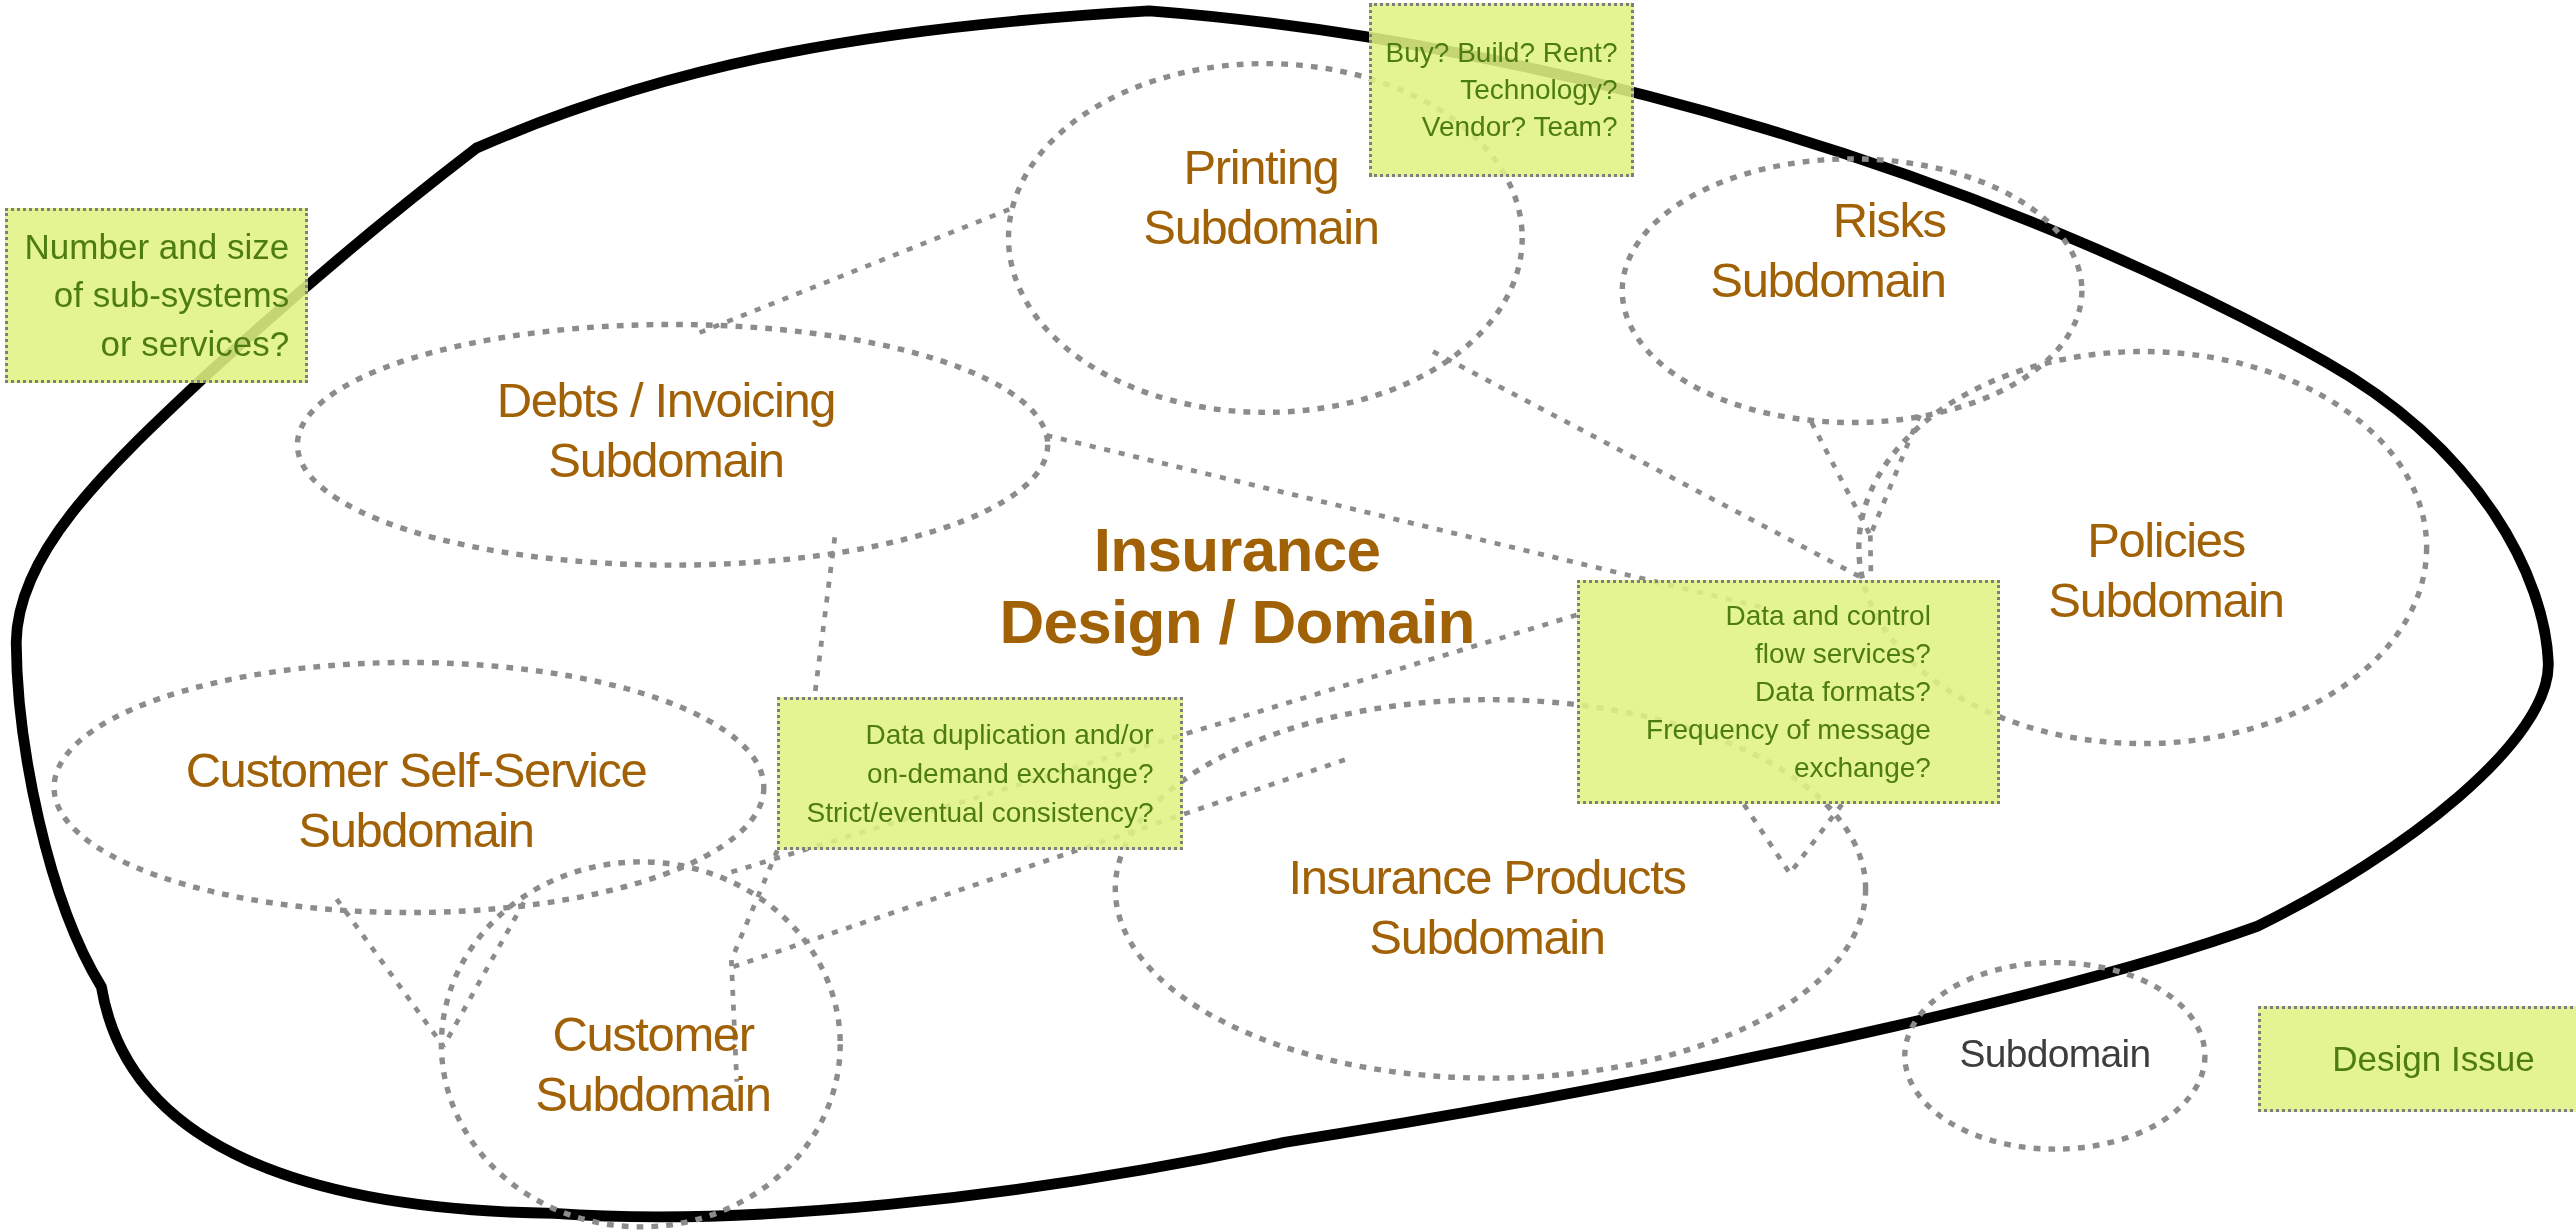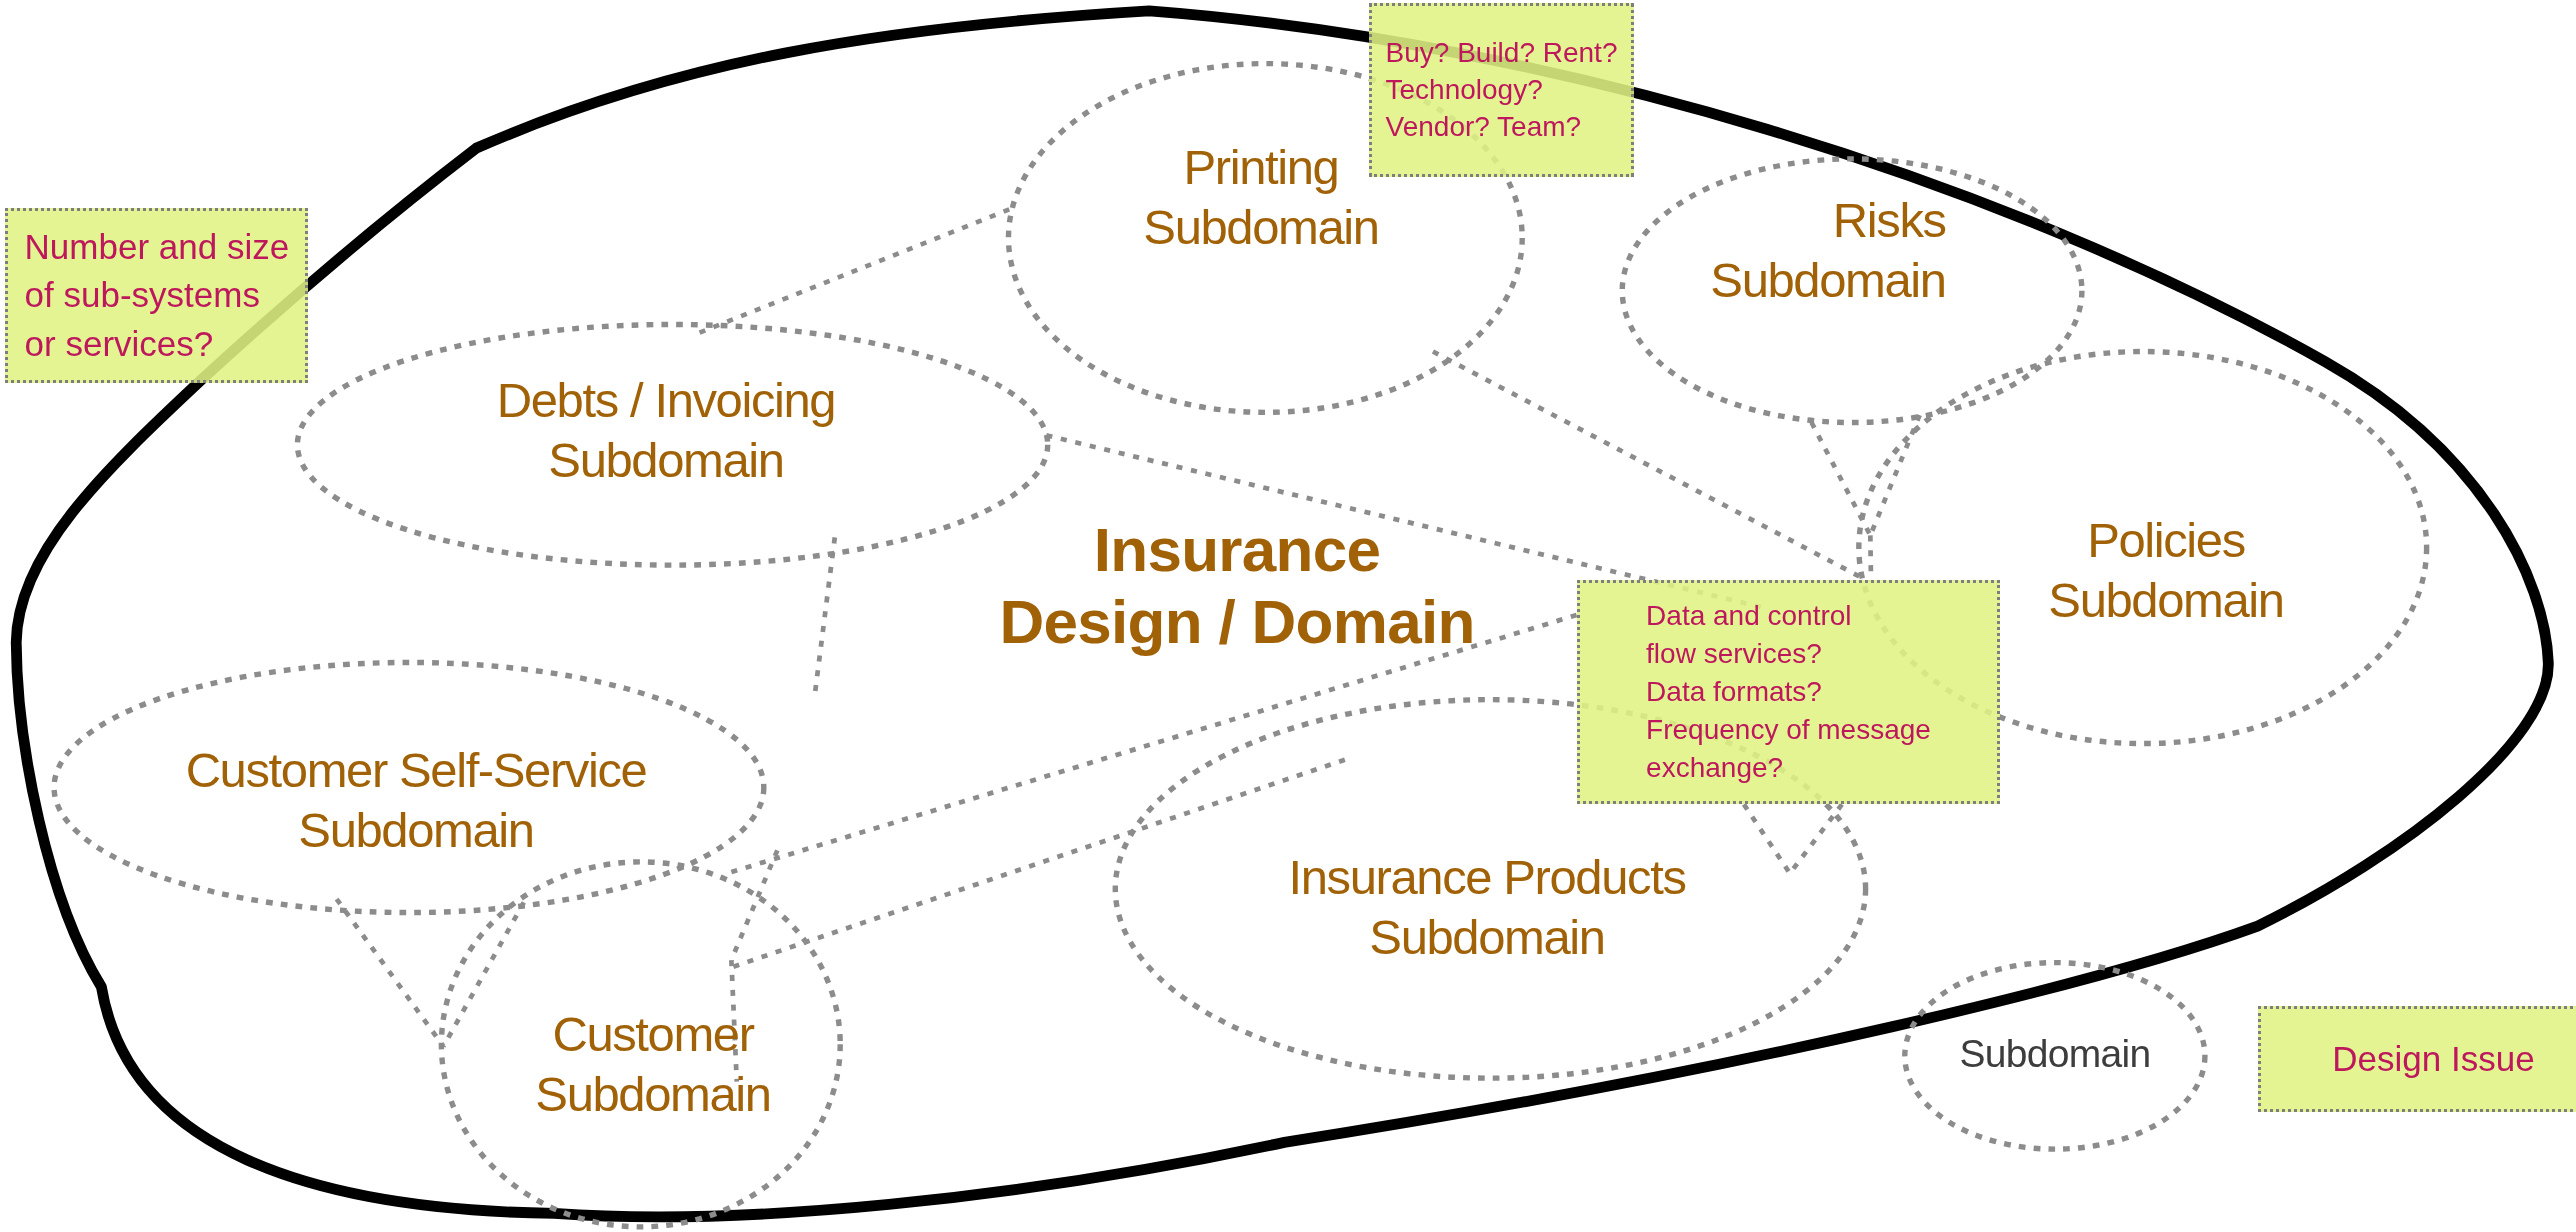--- a/index.html
+++ b/index.html
@@ -17,24 +17,24 @@
     z-index: 1;
   }
   
   .note {
     position: absolute;
     z-index: 3;
     box-sizing: border-box;
     display: flex;
     align-items: center;
     justify-content: center;
-    text-align: left;
+    text-align: right;
     background: rgba(224, 242, 132, 0.88);
     border: 3.4px dotted #7e7e7e;
-    color: #be185d;
+    color: #4d7c0f;
     white-space: pre-line;
   }
   #note-buy    { left: 1369px; top: 3.4px;    width: 265px; height: 174px; font-size: 28px; line-height: 1.32; }
   #note-number { left: 5.4px;    top: 208px;  width: 303px; height: 175px; font-size: 35px; line-height: 1.38; }
   #note-dup    { left: 777px; top: 697px; width: 406px; height: 153px; font-size: 28px; line-height: 1.40; }
   #note-flow   { left: 1577px; top: 580px;  width: 423px; height: 224px; font-size: 28px; line-height: 1.36; }
   #note-design { left: 2258px; top: 1006px; width: 351px; height: 106px; font-size: 35px; }
   
   .label {
     position: absolute;
@@ -118,20 +118,23 @@
       <line x1="2725" y1="1190" x2="2648" y2="1292"></line>
     </g>
   </svg>
 
   <div class="note" id="note-buy">Buy? Build? Rent?
 Technology?
 Vendor? Team?</div>
   <div class="note" id="note-number">Number and size
 of sub-systems
 or services?</div>
+  <div class="note" id="note-dup">Data duplication and/or
+on-demand exchange?
+Strict/eventual consistency?</div>
   <div class="note" id="note-flow">Data and control
 flow services?
 Data formats?
 Frequency of message
 exchange?</div>
   <div class="note" id="note-design">Design Issue</div>
 
   <div class="label" id="label-title">Insurance
 Design / Domain</div>
   <div class="label" id="label-printing">Printing

